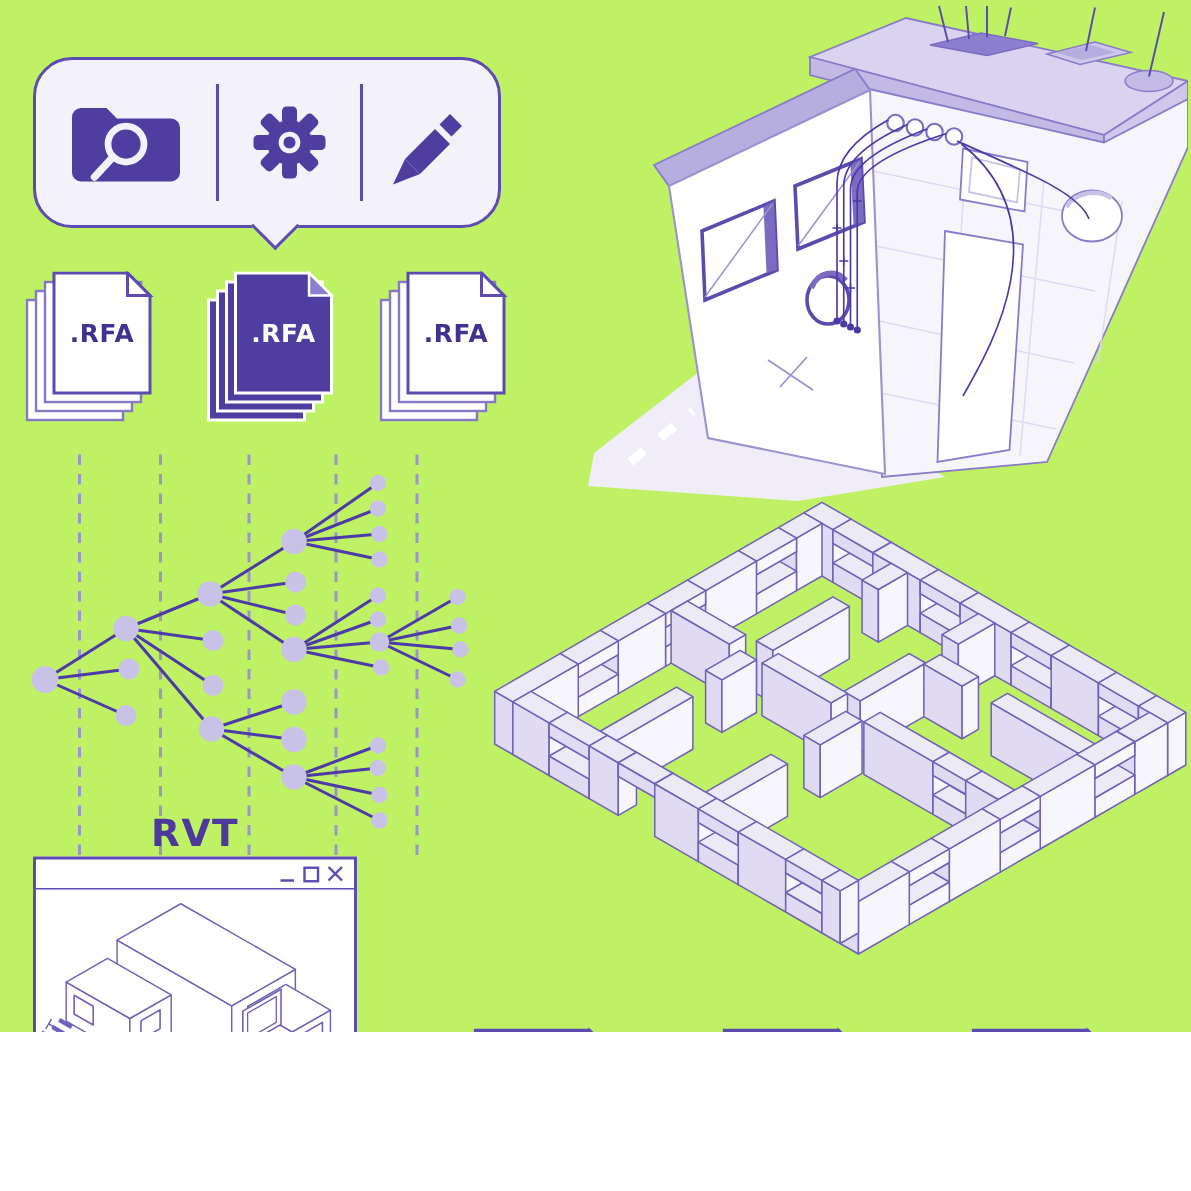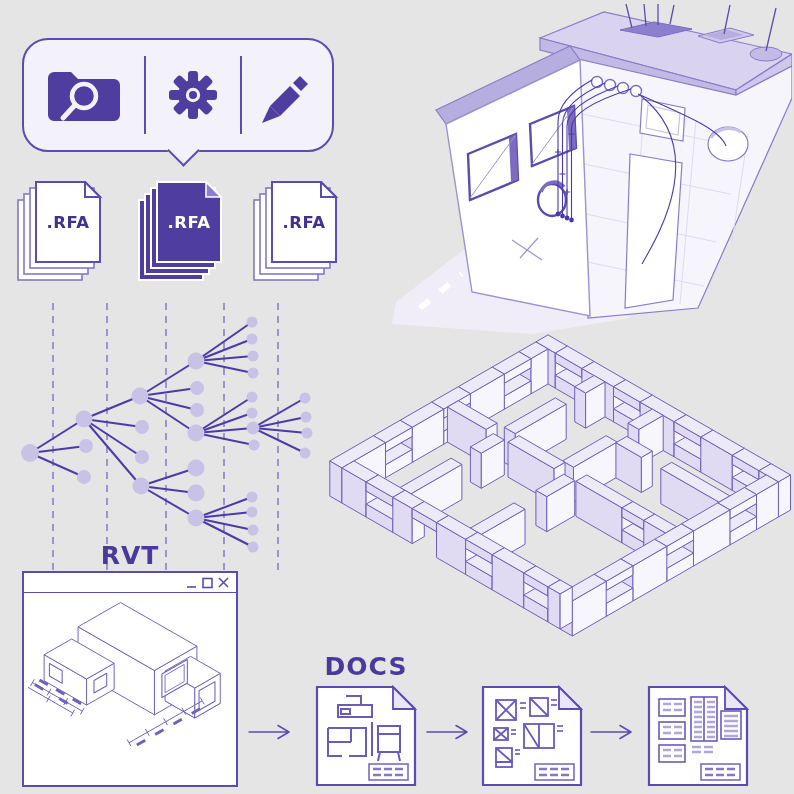--- a/index.html
+++ b/index.html
@@ -1,21 +1,21 @@
 <!DOCTYPE html>
 <html style="--accent: #4F3D9F; --accent-deep: #433191; --outline: #5C4BB0; --line: #6F60B8; --tree-edge: #4C3AA8; --node-fill: #C7C2E6; --dashed: #9B95CB; --bubble-bg: #F3F1FA; --label: #4B3A9B; --wall-light: #EDEAF8; --wall-mid: #E0DBF2; --wall-bright: #F8F6FD; --wall-deep: #D7D1EE;"><head>
 <meta charset="utf-8">
 <style>
   :root{
     --accent:#4F3D9F; --accent-deep:#433191; --outline:#5C4BB0; --line:#6F60B8;
     --tree-edge:#4C3AA8; --node-fill:#C7C2E6; --dashed:#9B95CB; --bubble-bg:#F3F1FA;
     --label:#4B3A9B; --lav-1:#EDEAF8; --lav-2:#E0DBF2; --lav-3:#F8F6FD; --lav-4:#D7D1EE;
   }
   html,body{margin:0;padding:0;background:#fff;}
-  .canvas{position:relative;width:794px;height:794px;background:#e5e5e5;overflow:hidden;
+  .canvas{position:relative;width:794px;height:688px;background:#bef264;overflow:hidden;
           font-family:"DejaVu Sans","Liberation Sans",sans-serif;}
   .abs{position:absolute;}
 
   
   .bubble{left:22px;top:38px;width:308px;height:110px;background:var(--bubble-bg);
           border:2px solid var(--outline);border-radius:26px;display:flex;align-items:stretch;}
   .bubble .tail{position:absolute;left:148px;bottom:-12px;width:21px;height:21px;background:var(--bubble-bg);
           border-right:2px solid var(--outline);border-bottom:2px solid var(--outline);transform:rotate(45deg);}
   .bubble .cell{display:flex;align-items:center;justify-content:center;}
   .bubble .c1{width:120px;} .bubble .c2{width:94px;} .bubble .c3{flex:1;}
@@ -514,21 +514,20 @@
   <svg class="abs" style="left:248px;top:724px;" width="48" height="16" viewBox="0 0 48 16">
     <path d="M1,8 H40 M30,1.5 L41,8 L30,14.5" stroke="var(--outline)" stroke-width="1.5" fill="none" stroke-linecap="round" stroke-linejoin="round"></path>
   </svg>
   <svg class="abs" style="left:426px;top:724px;" width="48" height="16" viewBox="0 0 48 16">
     <path d="M1,8 H40 M30,1.5 L41,8 L30,14.5" stroke="var(--outline)" stroke-width="1.5" fill="none" stroke-linecap="round" stroke-linejoin="round"></path>
   </svg>
   <svg class="abs" style="left:590px;top:724px;" width="48" height="16" viewBox="0 0 48 16">
     <path d="M1,8 H40 M30,1.5 L41,8 L30,14.5" stroke="var(--outline)" stroke-width="1.5" fill="none" stroke-linecap="round" stroke-linejoin="round"></path>
   </svg>
 
-  <div class="abs biglabel" style="left:312px;top:652px;width:108px;">DOCS</div>
 
   <svg class="abs" style="left:314px;top:684px;" width="104" height="104" viewBox="0 0 104 104">
     <path d="M3,3 H79 L101,25 V101 H3 Z" fill="#ffffff" stroke="var(--outline)" stroke-width="2.2"></path>
     <path d="M79,3 V25 H101 Z" fill="#EAE6F7" stroke="var(--outline)" stroke-width="1.8"></path>
     <g stroke="#6C59B8" stroke-width="2" fill="none">
       <path d="M32,12 h15 v9 M24,21 h34 v12 h-34 z"></path>
       <rect x="27" y="25" width="9" height="5"></rect>
       <path d="M14,44 h38 v28 h-17 m-7,0 h-14 v-28"></path>
       <path d="M14,58 h23 M37,44 v14"></path>
       <rect x="64" y="42" width="22" height="26"></rect>

